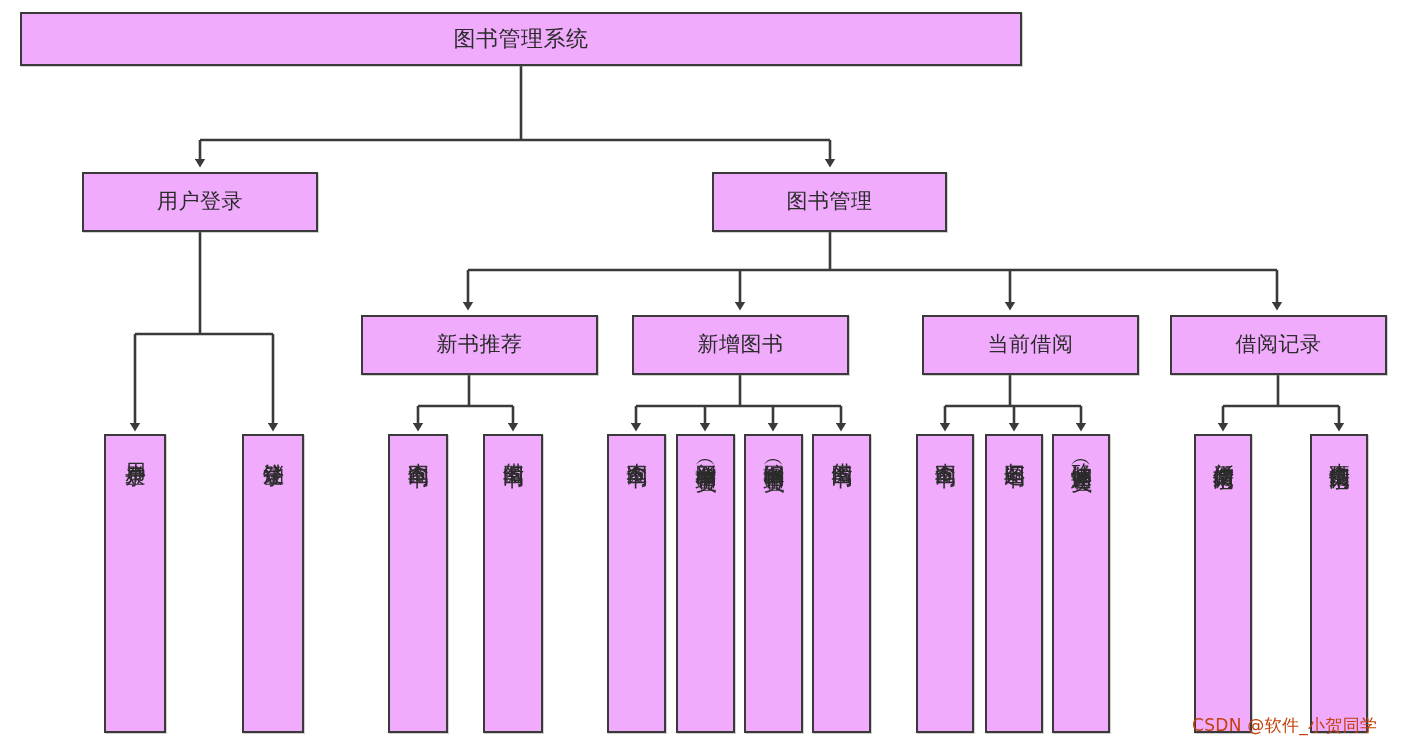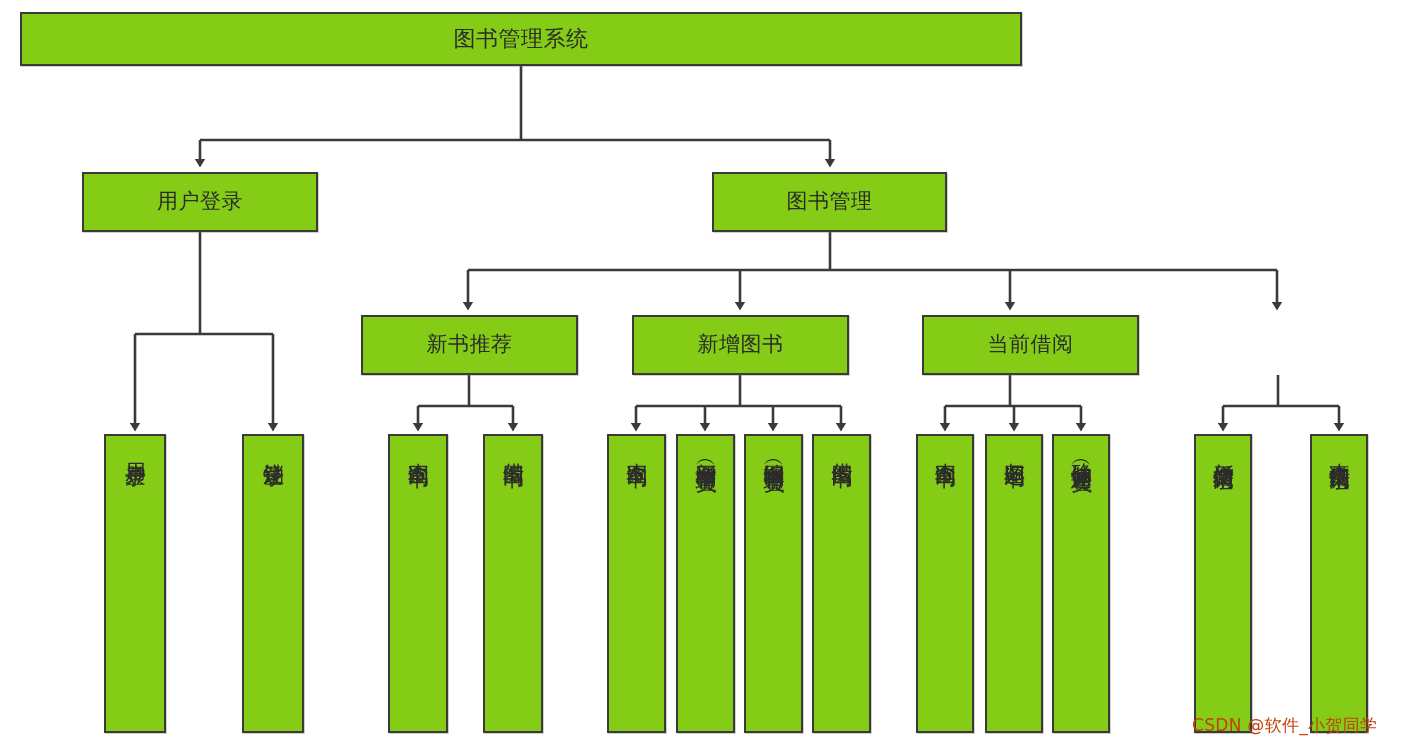--- a/index.html
+++ b/index.html
@@ -22,21 +22,21 @@
     left: 0;
     top: 0;
     width: 1405px;
     height: 747px;
     pointer-events: none;
   }
   .node {
     position: absolute;
     box-sizing: border-box;
     border: 2px solid #3a3a3a;
-    background: #84cc16;
+    background: #f0abfc;
     display: flex;
     align-items: center;
     justify-content: center;
     color: #2b2b2b;
     box-shadow: 1px 1px 0 rgba(120,120,120,0.35);
   }
   .node.h {
     font-size: 21px;
     line-height: 1.2;
     letter-spacing: 0.5px;
@@ -129,28 +129,31 @@
     <span>图书管理系统</span>
   </div>
 
   <div class="node h" style="left:82px; top:172px; width:236px; height:60px;">
     <span>用户登录</span>
   </div>
   <div class="node h" style="left:712px; top:172px; width:235px; height:60px;">
     <span>图书管理</span>
   </div>
 
-  <div class="node h" style="left:361px; top:315px; width:217px; height:60px;">
+  <div class="node h" style="left:361px; top:315px; width:237px; height:60px;">
     <span>新书推荐</span>
   </div>
   <div class="node h" style="left:632px; top:315px; width:217px; height:60px;">
     <span>新增图书</span>
   </div>
   <div class="node h" style="left:922px; top:315px; width:217px; height:60px;">
     <span>当前借阅</span>
+  </div>
+  <div class="node h" style="left:1170px; top:315px; width:217px; height:60px;">
+    <span>借阅记录</span>
   </div>
 
   <div class="node v" style="left:104px; top:434px; width:62px; height:299px;">
     <span class="vtext">用户登录</span>
   </div>
   <div class="node v" style="left:242px; top:434px; width:62px; height:299px;">
     <span class="vtext">注销登录</span>
   </div>
 
   <div class="node v" style="left:388px; top:434px; width:60px; height:299px;">

